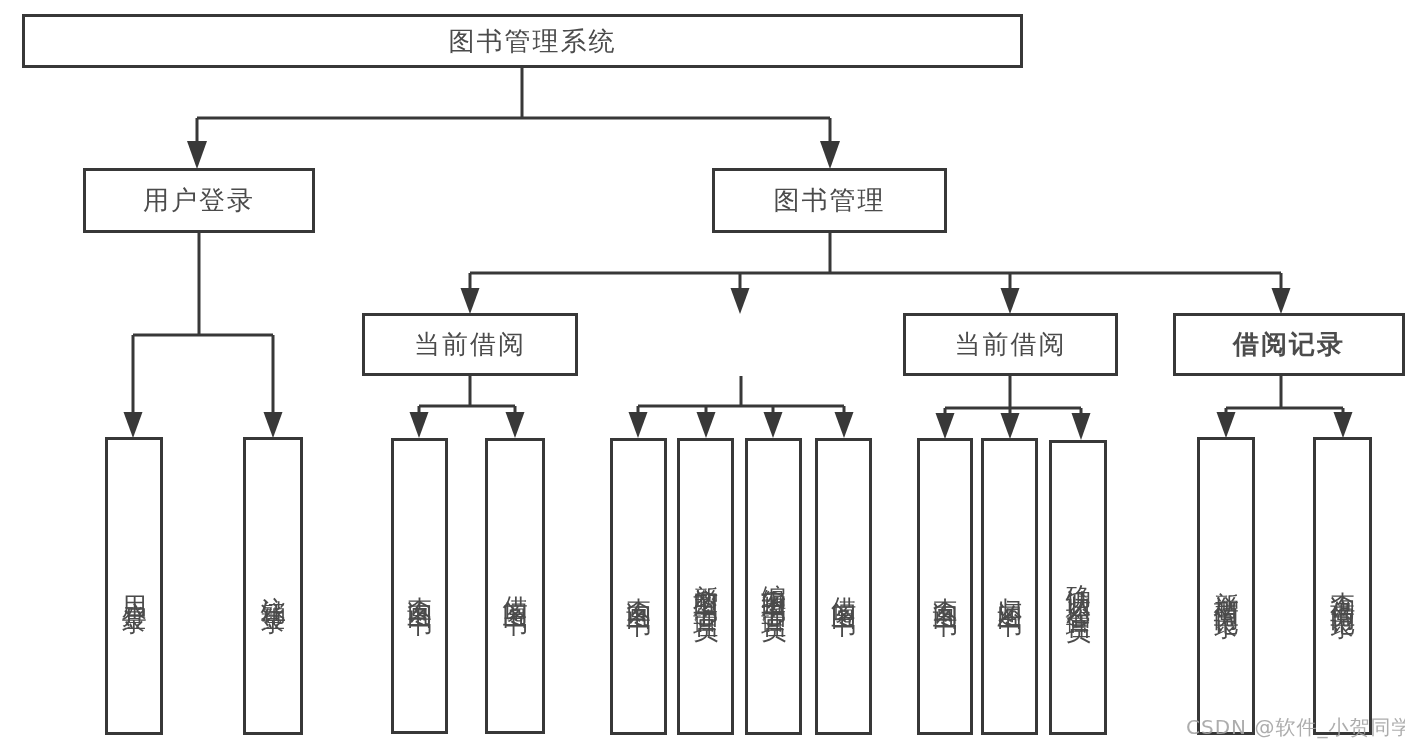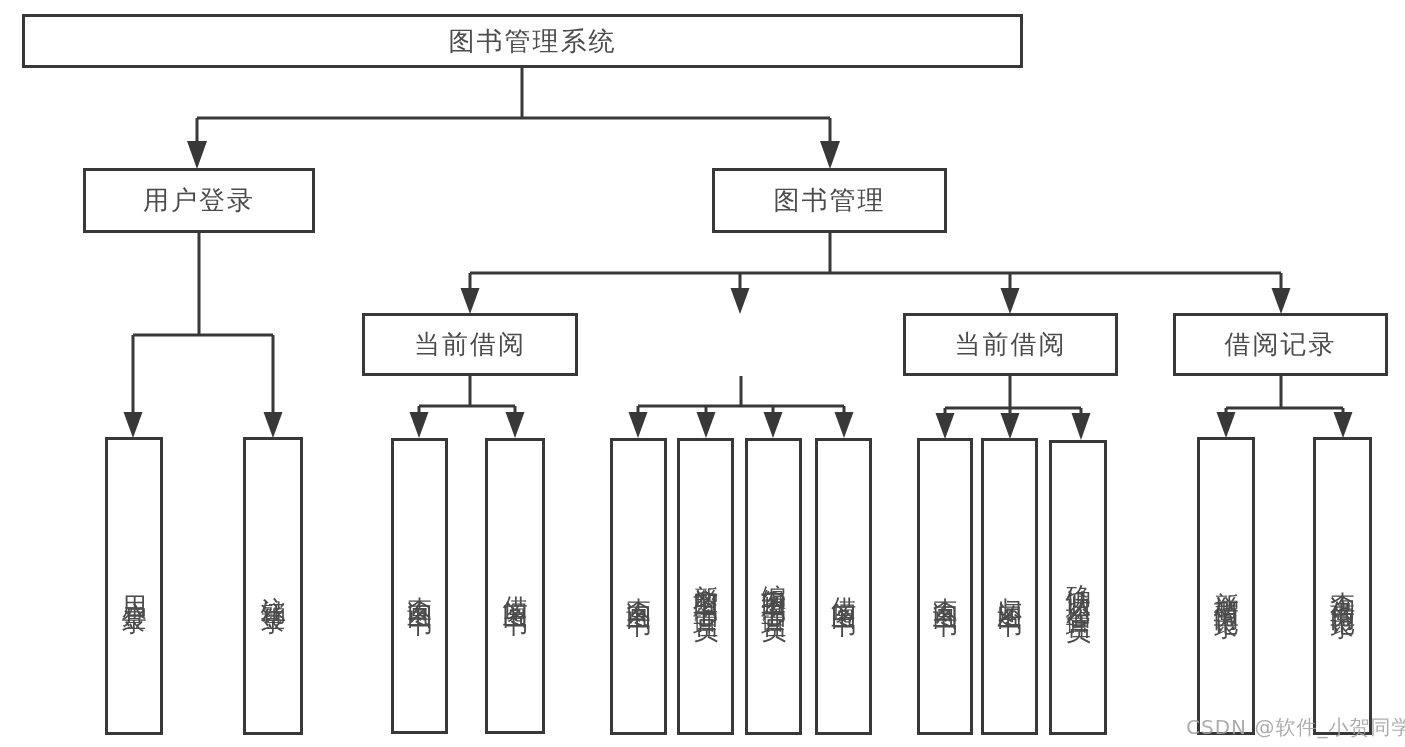--- a/index.html
+++ b/index.html
@@ -103,21 +103,21 @@
     </g>
   </svg>
 
   <div class="node h" style="left:22px; top:14px; width:1001px; height:54px;padding-left:20px;">图书管理系统</div>
 
   <div class="node h" style="left:83px; top:168px; width:232px; height:65px;">用户登录</div>
   <div class="node h" style="left:712px; top:168px; width:235px; height:65px;">图书管理</div>
 
   <div class="node h" style="left:362px; top:313px; width:216px; height:63px;">当前借阅</div>
   <div class="node h" style="left:903px; top:313px; width:215px; height:63px;font-family:Liberation Serif, serif;">当前借阅</div>
-  <div class="node h" style="left:1173px; top:313px; width:215px; height:63px;">借阅记录</div>
+  <div class="node h" style="left:1173px; top:313px; width:232px; height:63px;font-weight:bold;">借阅记录</div>
 
   <div class="node v" style="left:105px; top:437px; width:58px; height:298px;">用户登录</div>
   <div class="node v" style="left:243px; top:437px; width:60px; height:298px;">注销登录</div>
 
   <div class="node v" style="left:391px; top:438px; width:57px; height:296px;">查询图书</div>
   <div class="node v" style="left:485px; top:438px; width:60px; height:296px;">借阅图书</div>
 
   <div class="node v" style="left:610px; top:438px; width:57px; height:297px;">查询图书</div>
   <div class="node v" style="left:677px; top:438px; width:57px; height:297px;">新增图书（管理员）</div>
   <div class="node v" style="left:745px; top:438px; width:57px; height:297px;">编辑图书（管理员）</div>

